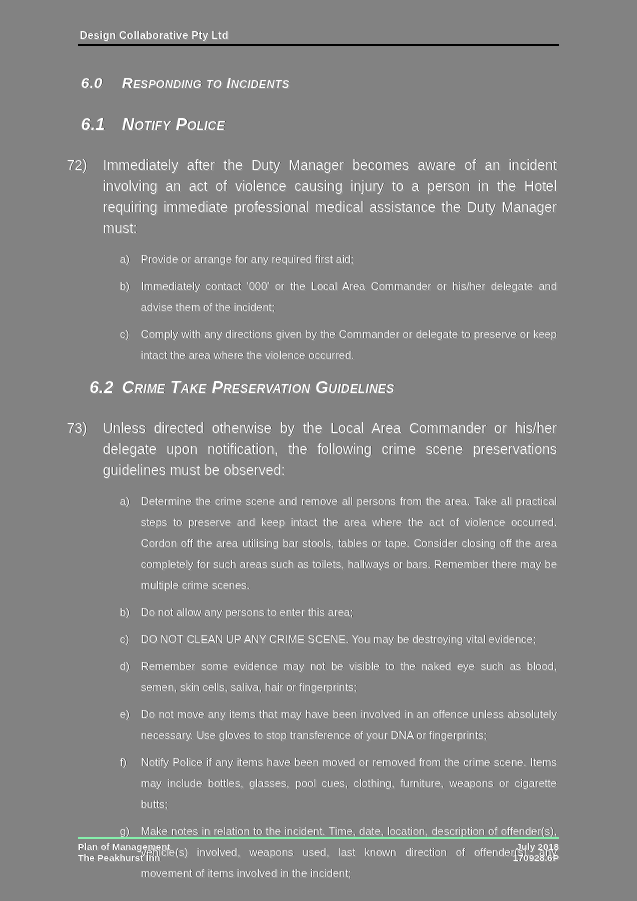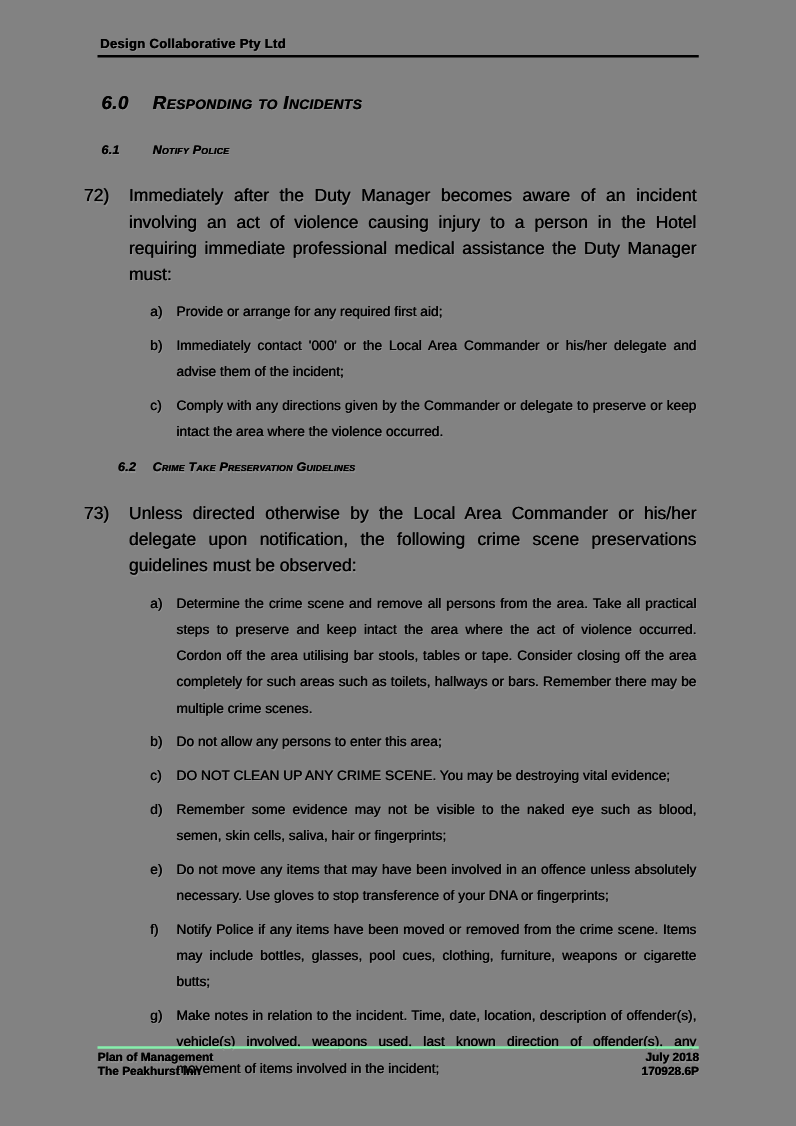--- a/index.html
+++ b/index.html
@@ -5,21 +5,21 @@
   html, body {
     margin: 0;
     padding: 0;
     background: #828282;
   }
   .page {
     position: relative;
     width: 637px;
     height: 901px;
     background: #828282;
-    color: #000000;
+    color: #ffffff;
     font-family: "Liberation Sans", "DejaVu Sans", sans-serif;
     overflow: hidden;
   }
   .scan-text {
     text-shadow: 0.4px 0 0 #000, 1px 1px 0 rgba(255,255,255,0.14);
   }
   
   .header {
     position: absolute;
     left: 80px;
@@ -56,21 +56,21 @@
     width: 41px;
     flex: 0 0 41px;
     font-variant: normal;
   }
   .h1 {
     font-size: 15px;
     margin-bottom: 24px;
     letter-spacing: 0.3px;
   }
   .h2 {
-    font-size: 10px;
+    font-size: 17px;
     margin-bottom: 20px;
     letter-spacing: 0.2px;
   }
   .h2-62 { margin-top: 12px; text-align: center; }
   .para {
     position: relative;
     padding-left: 36px;
     font-size: 14px;
     line-height: 21px;
     text-align: justify;

